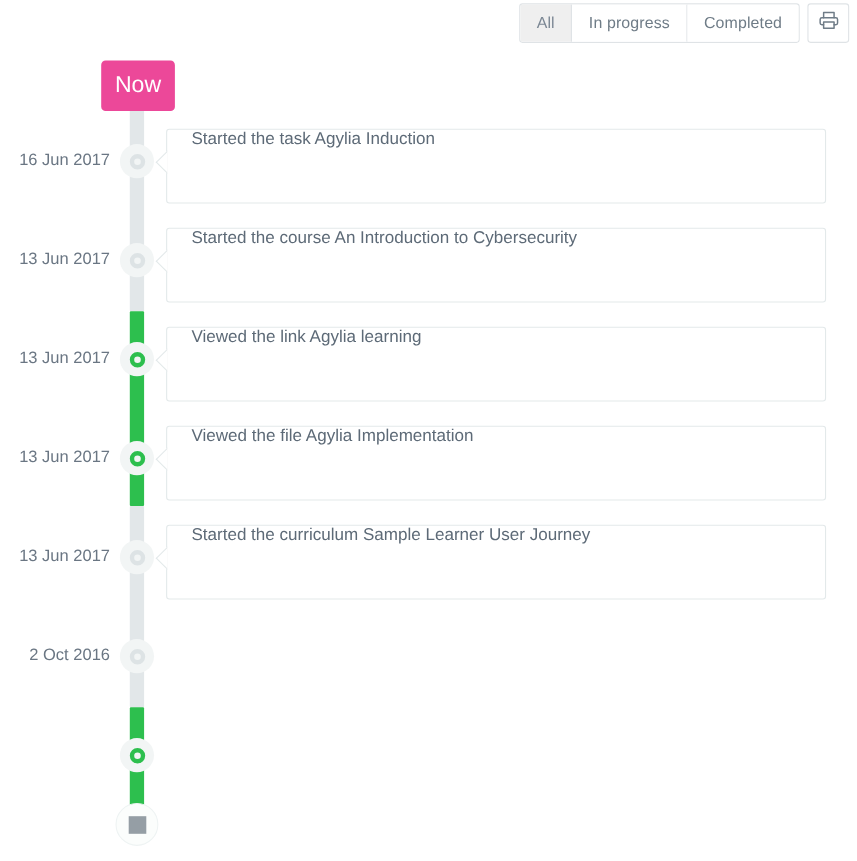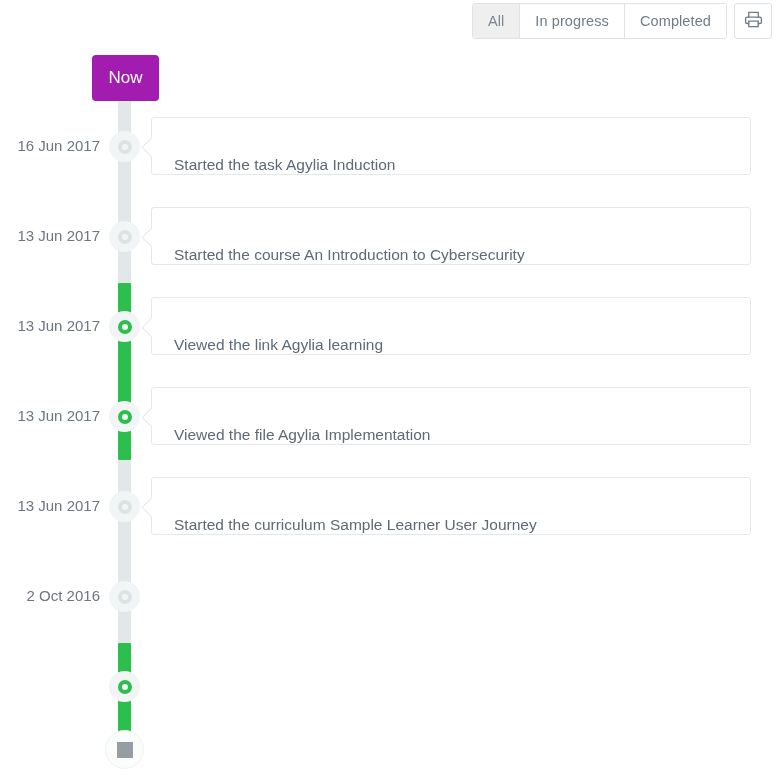--- a/index.html
+++ b/index.html
@@ -62,25 +62,25 @@
     width: 13px;
     background: #e2e7e9;
     border-radius: 1px;
   }
   .axis.green { background: #2dbf4e; }
 
   .nowbadge {
     position: absolute;
     left: 92px; top: 55px;
     width: 67px; height: 46px;
-    background: #a21caf;
+    background: #ec4899;
     border-radius: 4px;
     display: flex; align-items: center; justify-content: center;
     color: #ffffff;
-    font-size: 17px;
+    font-size: 21px;
     cursor: pointer;
   }
 
   .row { position: absolute; left: 0; width: 779px; height: 57px; }
 
   .date {
     position: absolute;
     left: 0; top: 0;
     width: 100px; height: 57px;
     display: flex; align-items: center; justify-content: flex-end;
@@ -103,25 +103,25 @@
     width: 14px; height: 14px;
     border-radius: 50%;
     background: transparent;
     border: 4px solid #dde3e5;
   }
   .marker.done .ring { border-color: #2dbf4e; }
 
   .card {
     position: absolute;
     left: 151px;
-    width: 600px; height: 58px;
+    width: 600px; height: 68px;
     border: 1px solid #e3e9ea;
     border-radius: 3px;
     background: #ffffff;
-    display: flex; align-items: flex-end;
+    display: flex; align-items: flex-start;
     padding-left: 22px;
     font-size: 15.5px;
     color: #5d6a77;
     cursor: pointer;
   }
   
   .notch {
     position: absolute;
     left: -12px; top: 17px;
     width: 12px; height: 24px;

